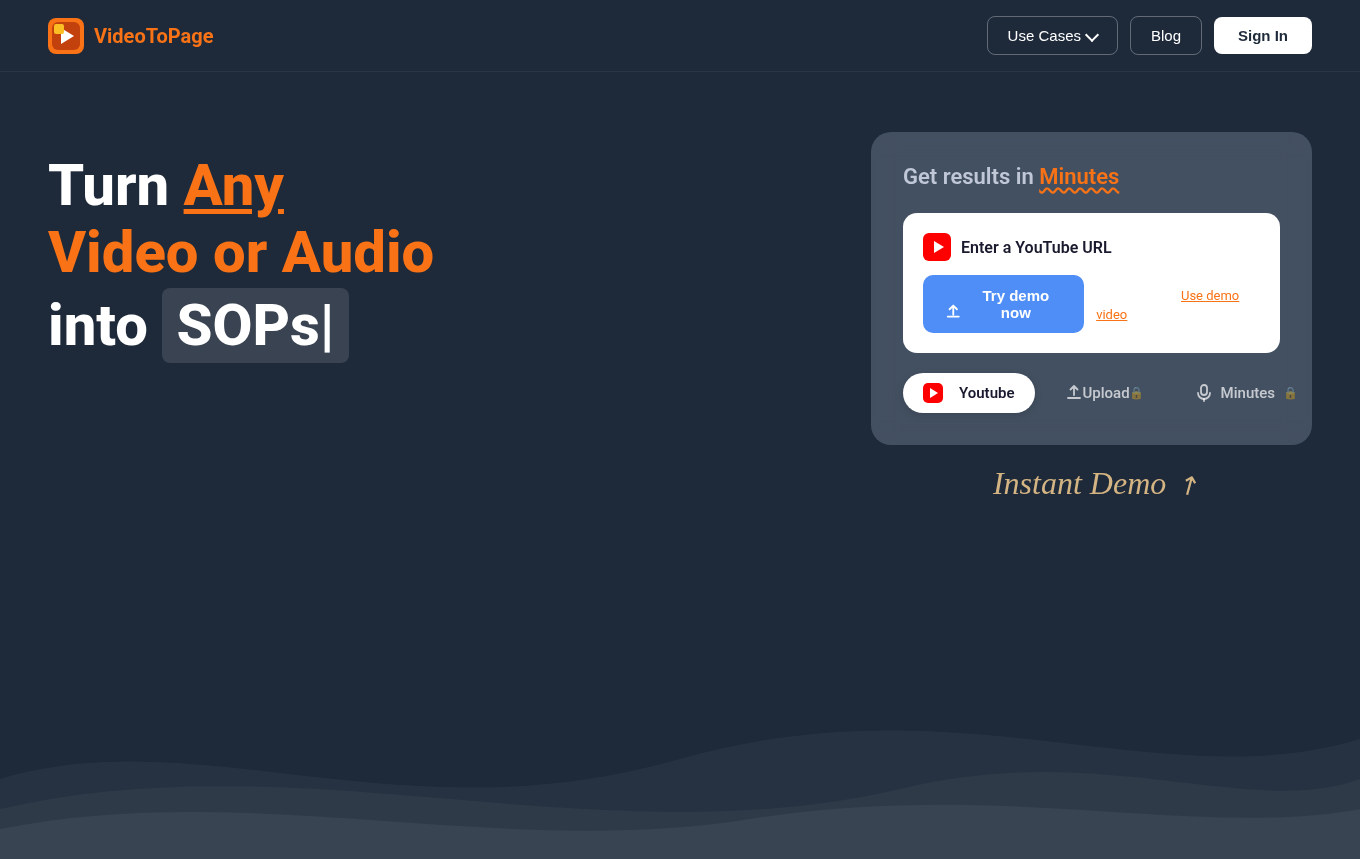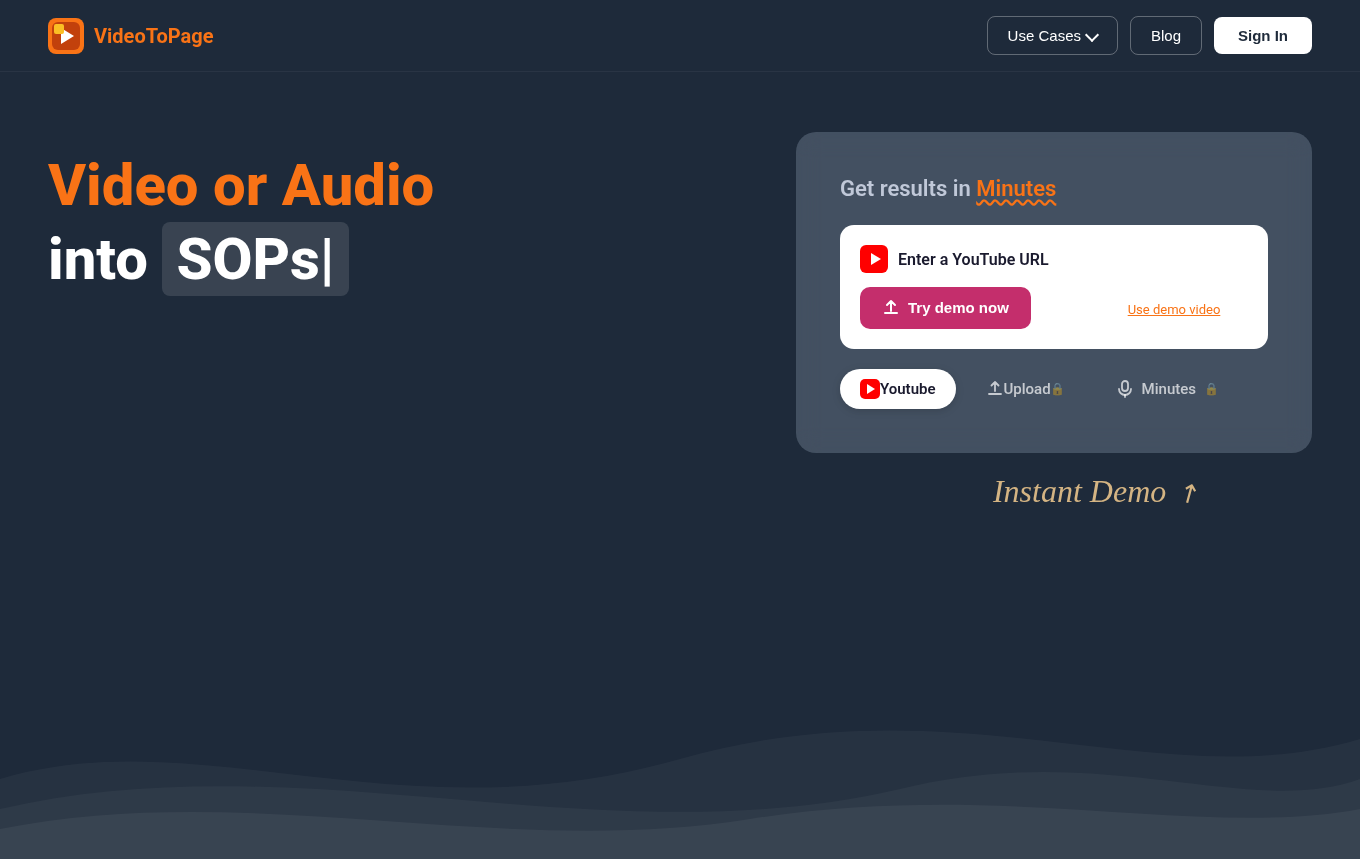--- a/index.html
+++ b/index.html
@@ -144,22 +144,22 @@
       color: rgba(255,255,255,0.75);
       line-height: 1.7;
       max-width: 560px;
     }
 
     
     .card {
       background: rgba(180,195,215,0.25);
       backdrop-filter: blur(12px);
       border-radius: 20px;
-      padding: 44px;
-      width: 516px;
+      padding: 32px;
+      width: 441px;
       min-width: 420px;
       flex-shrink: 0;
     }
 
     .card-title {
       font-size: 22px;
       font-weight: 600;
       color: #c0c8d8;
       margin-bottom: 24px;
     }
@@ -207,24 +207,24 @@
     }
 
     .try-demo-row {
       display: flex;
       align-items: center;
       gap: 12px;
     }
 
     .btn-try-demo {
       display: flex;
-      align-items: flex-start;
+      align-items: flex-end;
       gap: 8px;
       padding: 12px 22px;
-      background: #be185d;
+      background: #3b82f6;
       border: none;
       border-radius: 10px;
       color: white;
       font-size: 15px;
       font-weight: 600;
       cursor: pointer;
       opacity: 0.9;
     }
 
     .use-demo-link {
@@ -237,21 +237,21 @@
     .tabs-row {
       display: flex;
       align-items: center;
       gap: 10px;
       margin-top: 20px;
     }
 
     .tab-youtube {
       display: flex;
       align-items: center;
-      gap: 0;
+      gap: 16px;
       padding: 10px 20px;
       background: white;
       border-radius: 50px;
       color: #1a1a2e;
       font-size: 15px;
       font-weight: 600;
       cursor: pointer;
       box-shadow: 0 2px 8px rgba(0,0,0,0.15);
     }
 
@@ -329,20 +329,23 @@
       </button>
       <button class="btn-signin">
         <span>Sign In</span>
       </button>
     </div>
   </nav>
 
   <div class="hero">
     <div class="hero-left">
       <div class="hero-heading">
+        <span class="line1">
+          Turn <span class="any-word">Any</span>
+        </span>
         <span class="line2">Video or Audio</span>
         <span class="line3">
           into <span class="sops-box">SOPs|</span>
         </span>
       </div>
     </div>
 
     <div class="card">
       <div class="card-title">
         <span>Get results in </span><span class="minutes">Minutes</span>

